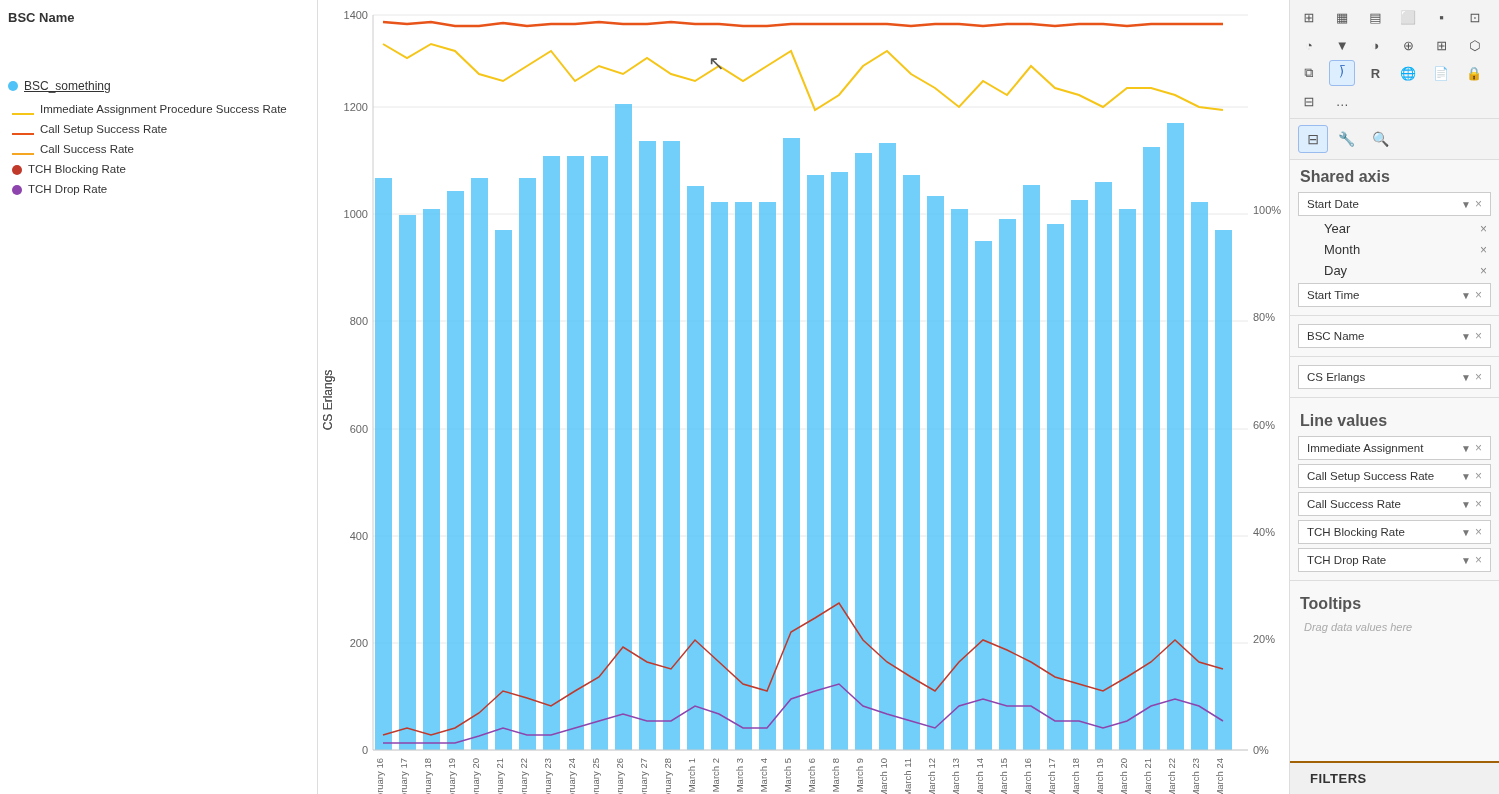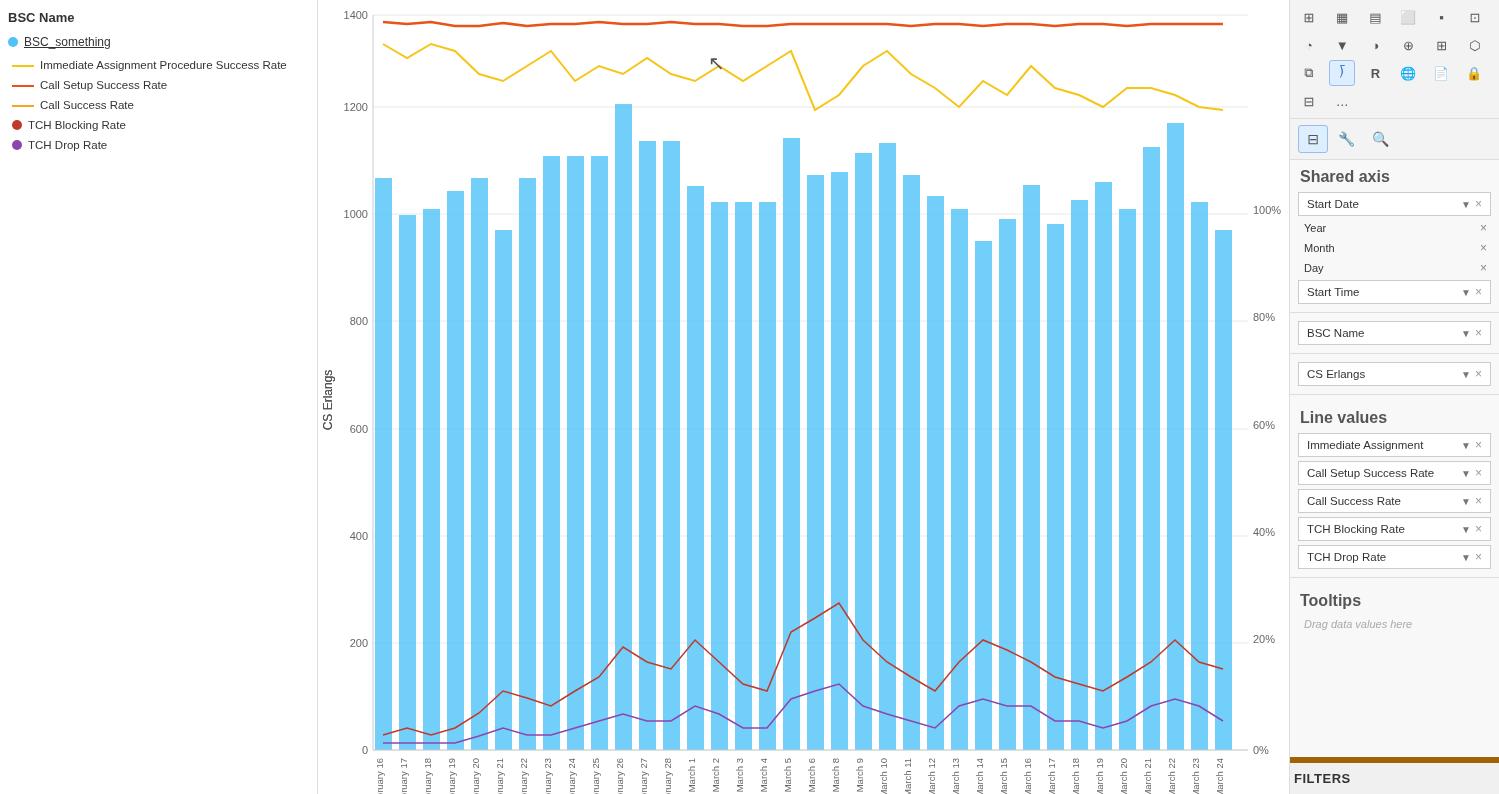--- a/index.html
+++ b/index.html
@@ -17,21 +17,21 @@
       gap: 4px;
     }
     .legend-title {
       font-weight: 700;
       font-size: 13px;
       color: #333;
       margin-bottom: 6px;
     }
     .legend-item {
       display: flex;
-      align-items: center;
+      align-items: flex-end;
       gap: 6px;
       padding: 2px 4px;
       cursor: pointer;
     }
     .legend-dot {
       width: 12px; height: 12px;
       border-radius: 50%;
       flex-shrink: 0;
     }
     .legend-line {
@@ -40,20 +40,21 @@
     }
     .legend-label {
       font-size: 11.5px;
       color: #333;
     }
     .bsc-name-item {
       display: flex;
       align-items: center;
       gap: 6px;
       margin-bottom: 4px;
+      margin-top: 44px;
     }
     .bsc-dot { width: 10px; height: 10px; border-radius: 50%; background: #4fc3f7; }
 
     
     #chart-area {
       flex: 1;
       background: #fff;
       position: relative;
       overflow: hidden;
     }
@@ -115,22 +116,23 @@
     }
 
     .field-item {
       display: flex;
       align-items: center;
       justify-content: space-between;
       padding: 3px 10px 3px 14px;
       cursor: pointer;
     }
     .field-item-label {
-      font-size: 11px;
+      font-size: 13px;
       color: #333;
+      margin-left: 20px;
     }
     .field-item-x {
       font-size: 12px;
       color: #888;
       cursor: pointer;
       padding: 0 2px;
     }
 
     .field-dropdown {
       display: flex;
@@ -173,23 +175,23 @@
       margin-bottom: 4px;
     }
     .tooltips-placeholder {
       font-size: 11px;
       color: #aaa;
       font-style: italic;
       padding: 4px 4px;
     }
 
     .filters-section {
-      padding: 8px 4px;
+      padding: 8px 20px;
       background: #f0f0f0;
-      border-top: 6px solid #a16207;
+      border-top: 2px solid #a16207;
       margin-top: auto;
     }
     .filters-title {
       font-size: 13px;
       font-weight: 700;
       color: #333;
       letter-spacing: 0.5px;
     }
 
     

